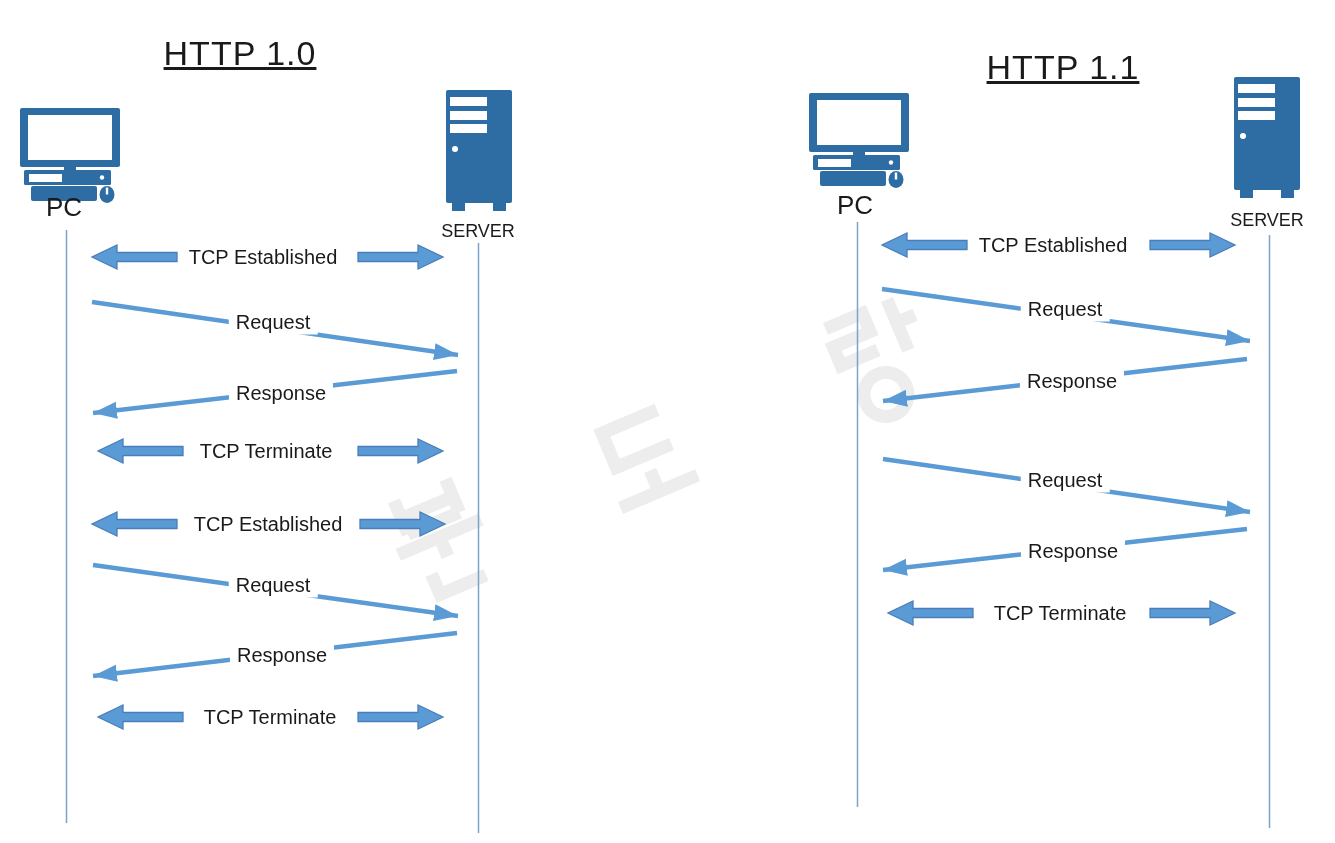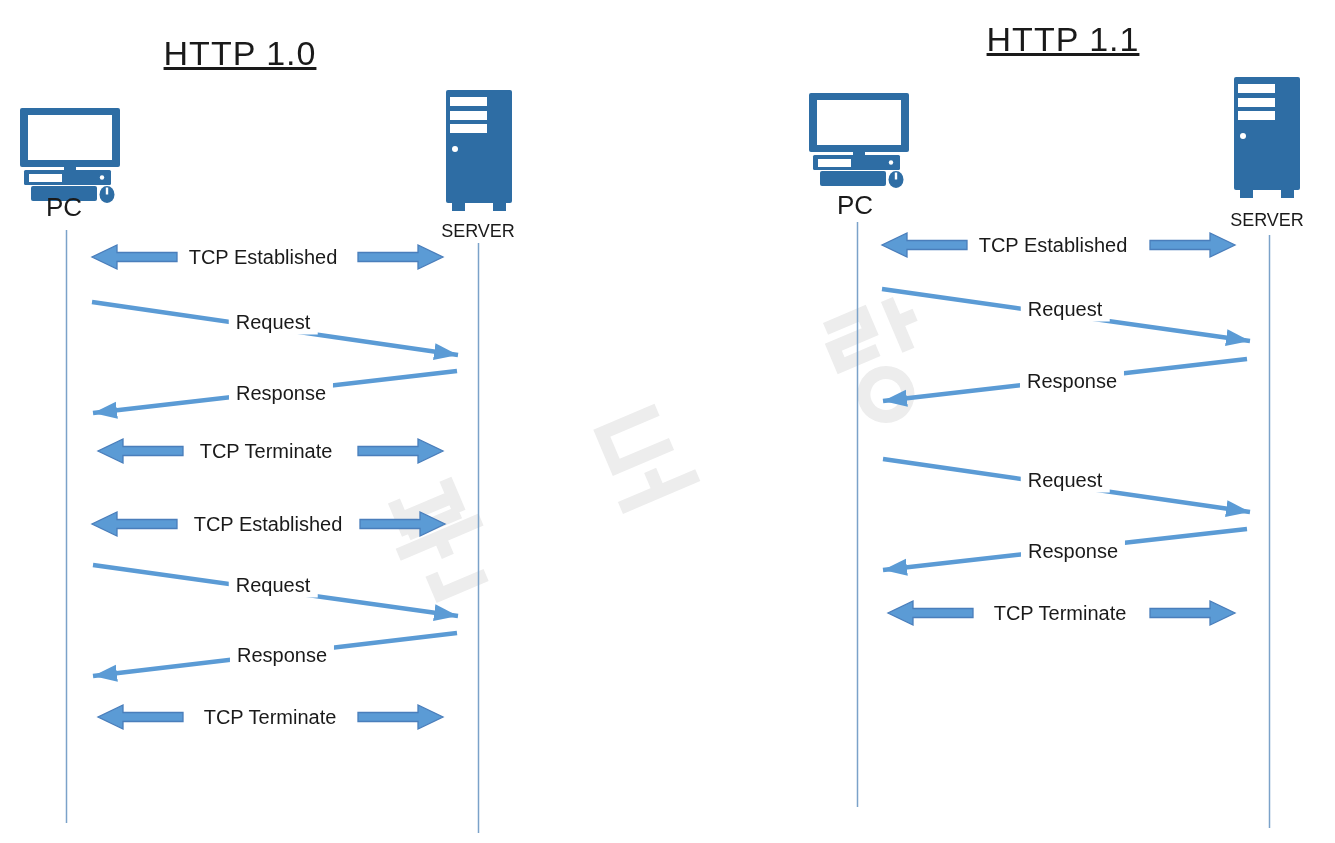--- a/index.html
+++ b/index.html
@@ -125,21 +125,21 @@
       <use href="#barrow" transform="translate(1150,613)"></use>
     </g>
 
     <line class="msg-line" x1="882" y1="289" x2="1250" y2="341" marker-end="url(#ah)"></line>
     <line class="msg-line" x1="1247" y1="359" x2="883" y2="401" marker-end="url(#ah)"></line>
     <line class="msg-line" x1="883" y1="459" x2="1250" y2="512" marker-end="url(#ah)"></line>
     <line class="msg-line" x1="1247" y1="529" x2="883" y2="570" marker-end="url(#ah)"></line>
   </svg>
 
   <div class="title" style="left:240px;top:34px;">HTTP 1.0</div>
-  <div class="title" style="left:1063px;top:20px;">HTTP 1.1</div>
+  <div class="title" style="left:1063px;top:48px;">HTTP 1.1</div>
 
   <div class="node-label" style="left:64px;top:207px;">PC</div>
   <div class="node-label server" style="left:478px;top:231px;">SERVER</div>
   <div class="node-label" style="left:855px;top:205px;">PC</div>
   <div class="node-label server" style="left:1267px;top:220px;">SERVER</div>
 
   <div class="msg-label" style="left:263px;top:257px;">TCP Established</div>
   <div class="msg-label" style="left:273px;top:322px;">Request</div>
   <div class="msg-label" style="left:281px;top:393px;">Response</div>
   <div class="msg-label" style="left:266px;top:451px;">TCP Terminate</div>

